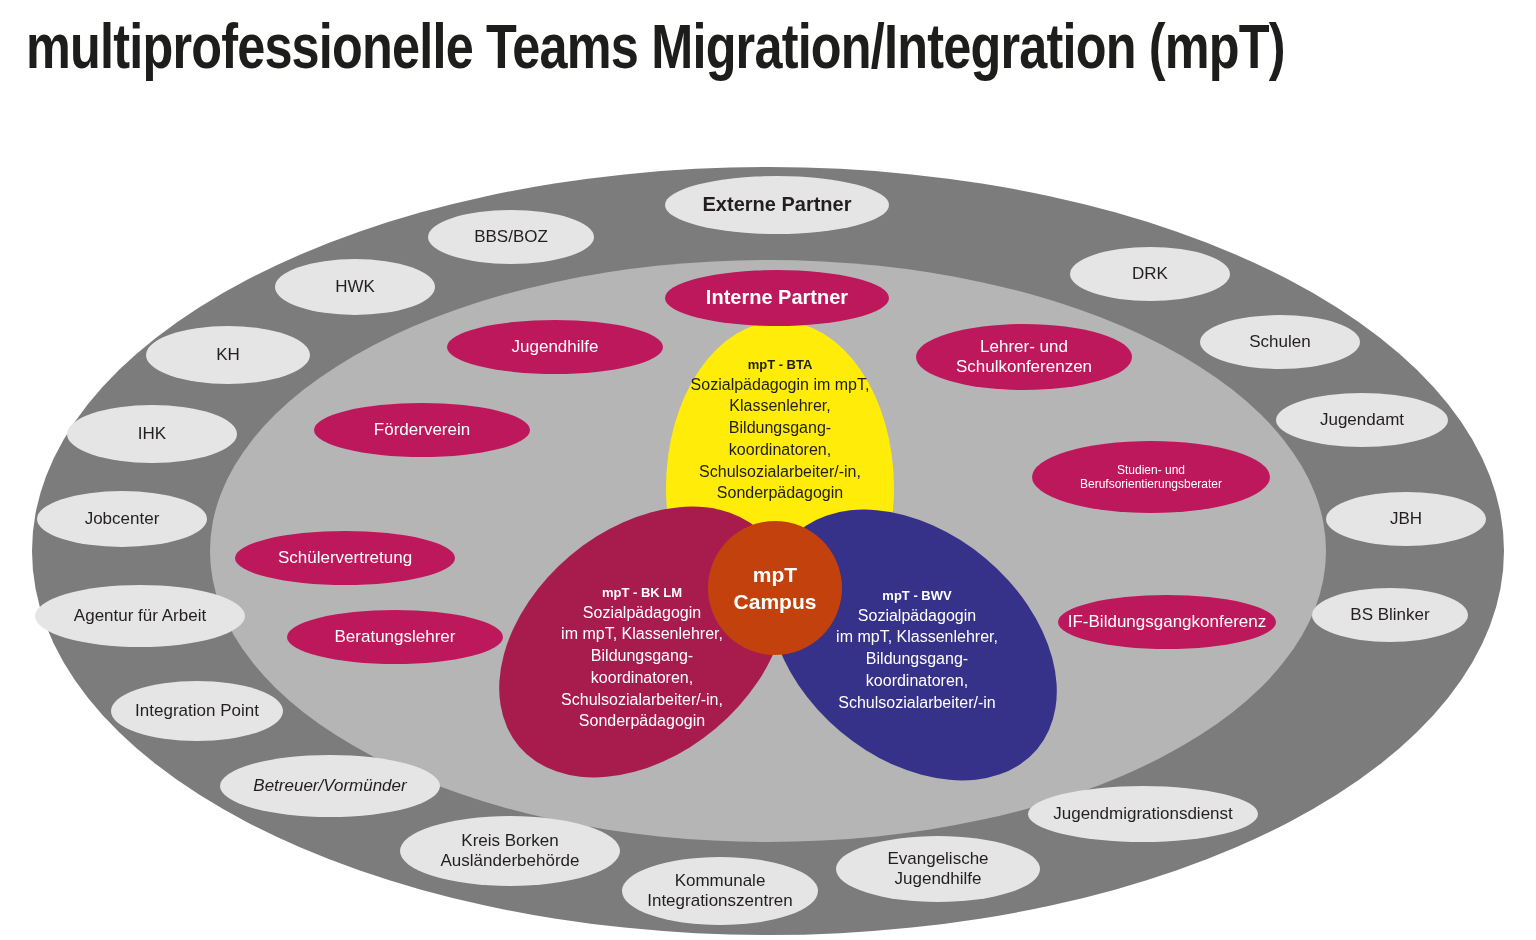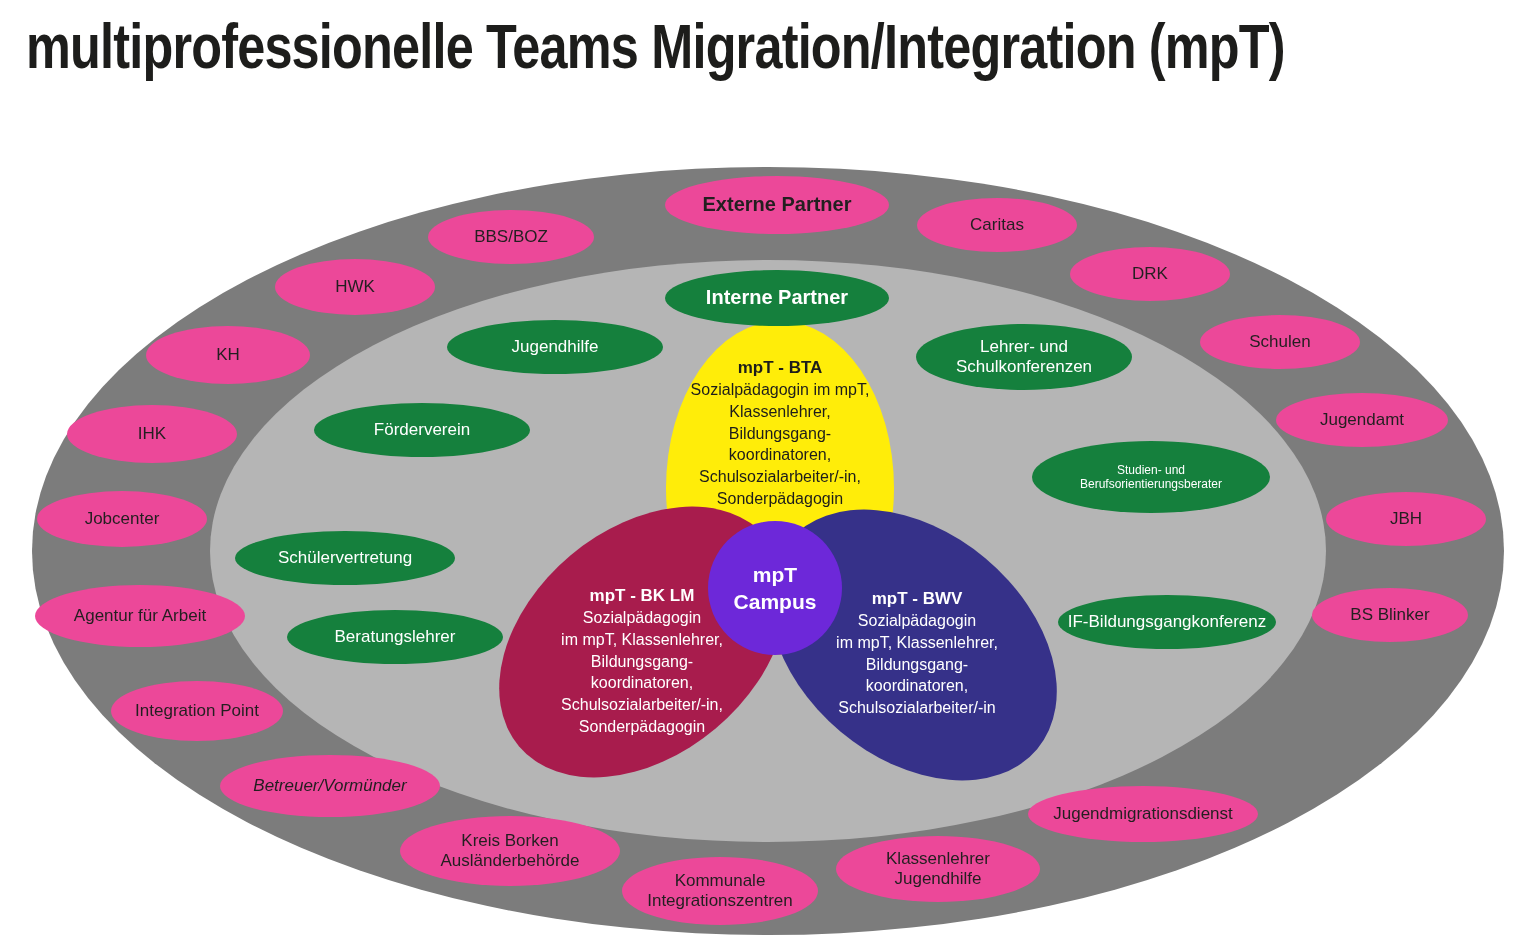--- a/index.html
+++ b/index.html
@@ -15,36 +15,36 @@
   }
   .ellipse{position:absolute;border-radius:50%;}
   .ring-outer{left:32px;top:167px;width:1472px;height:768px;background:#7c7c7c;}
   .ring-inner{left:210px;top:260px;width:1116px;height:582px;background:#b5b5b5;}
   .venn{position:absolute;border-radius:50%;}
   .venn.yellow{left:666px;top:321px;width:228px;height:334px;background:#ffed09;}
   .venn.red{left:481px;top:529px;width:324px;height:226px;background:#a81c4d;transform:rotate(-40deg);}
   .venn.blue{left:751px;top:532px;width:324px;height:226px;background:#363189;transform:rotate(40deg);}
   .campus{
     position:absolute;left:708px;top:521px;width:134px;height:134px;border-radius:50%;
-    background:#6d28d9;display:flex;align-items:center;justify-content:center;
+    background:#c2410c;display:flex;align-items:center;justify-content:center;
     text-align:center;color:#ffffff;font-weight:700;font-size:21px;line-height:1.3;
     white-space:pre-line;
   }
   .node{
     position:absolute;border-radius:50%;display:flex;align-items:center;justify-content:center;
     text-align:center;font-size:17px;line-height:1.18;color:#231f20;white-space:pre-line;
     padding:0 4px;box-sizing:border-box;
   }
-  .node.w{background:#ec4899;}
-  .node.g{background:#15803d;color:#ffffff;}
+  .node.w{background:#e5e5e5;}
+  .node.g{background:#be185d;color:#ffffff;}
   .node.hdr{font-weight:700;font-size:20px;}
   .team-text{
     position:absolute;text-align:center;line-height:1.36;
   }
-  .team-text .t-name{font-weight:700;font-size:17px;}
+  .team-text .t-name{font-weight:700;font-size:13px;}
   .team-text .t-members{font-size:16px;white-space:pre-line;}
   .team-text.dark{color:#1d1d1b;}
   .team-text.light{color:#ffffff;}
 </style>
 </head>
 <body>
 
 <div class="stage">
 
   <h1 class="title">multiprofessionelle Teams Migration/Integration (mpT)</h1>
@@ -84,28 +84,27 @@
 koordinatoren,
 Schulsozialarbeiter/-in</div>
   </div>
 
   <div class="campus">mpT
 Campus</div>
 
   <div class="node w hdr" style="left:665px;top:176px;width:224px;height:58px;">Externe Partner</div>
   <div class="node g hdr" style="left:665px;top:270px;width:224px;height:56px;">Interne Partner</div>
 
-  <div class="node w" style="left:917px;top:198px;width:160px;height:54px;">Caritas</div>
   <div class="node w" style="left:1070px;top:247px;width:160px;height:54px;">DRK</div>
   <div class="node w" style="left:1200px;top:315px;width:160px;height:54px;">Schulen</div>
   <div class="node w" style="left:1276px;top:393px;width:172px;height:54px;">Jugendamt</div>
   <div class="node w" style="left:1326px;top:492px;width:160px;height:54px;">JBH</div>
   <div class="node w" style="left:1312px;top:588px;width:156px;height:54px;">BS Blinker</div>
   <div class="node w" style="left:1028px;top:786px;width:230px;height:56px;">Jugendmigrationsdienst</div>
-  <div class="node w" style="left:836px;top:836px;width:204px;height:66px;">Klassenlehrer
+  <div class="node w" style="left:836px;top:836px;width:204px;height:66px;">Evangelische
 Jugendhilfe</div>
   <div class="node w" style="left:622px;top:857px;width:196px;height:68px;">Kommunale
 Integrationszentren</div>
   <div class="node w" style="left:400px;top:816px;width:220px;height:70px;">Kreis Borken
 Ausländerbehörde</div>
   <div class="node w" style="left:220px;top:755px;width:220px;height:62px;font-style:italic;">Betreuer/Vormünder</div>
   <div class="node w" style="left:111px;top:681px;width:172px;height:60px;">Integration Point</div>
   <div class="node w" style="left:35px;top:585px;width:210px;height:62px;">Agentur für Arbeit</div>
   <div class="node w" style="left:37px;top:491px;width:170px;height:56px;">Jobcenter</div>
   <div class="node w" style="left:67px;top:405px;width:170px;height:58px;">IHK</div>

